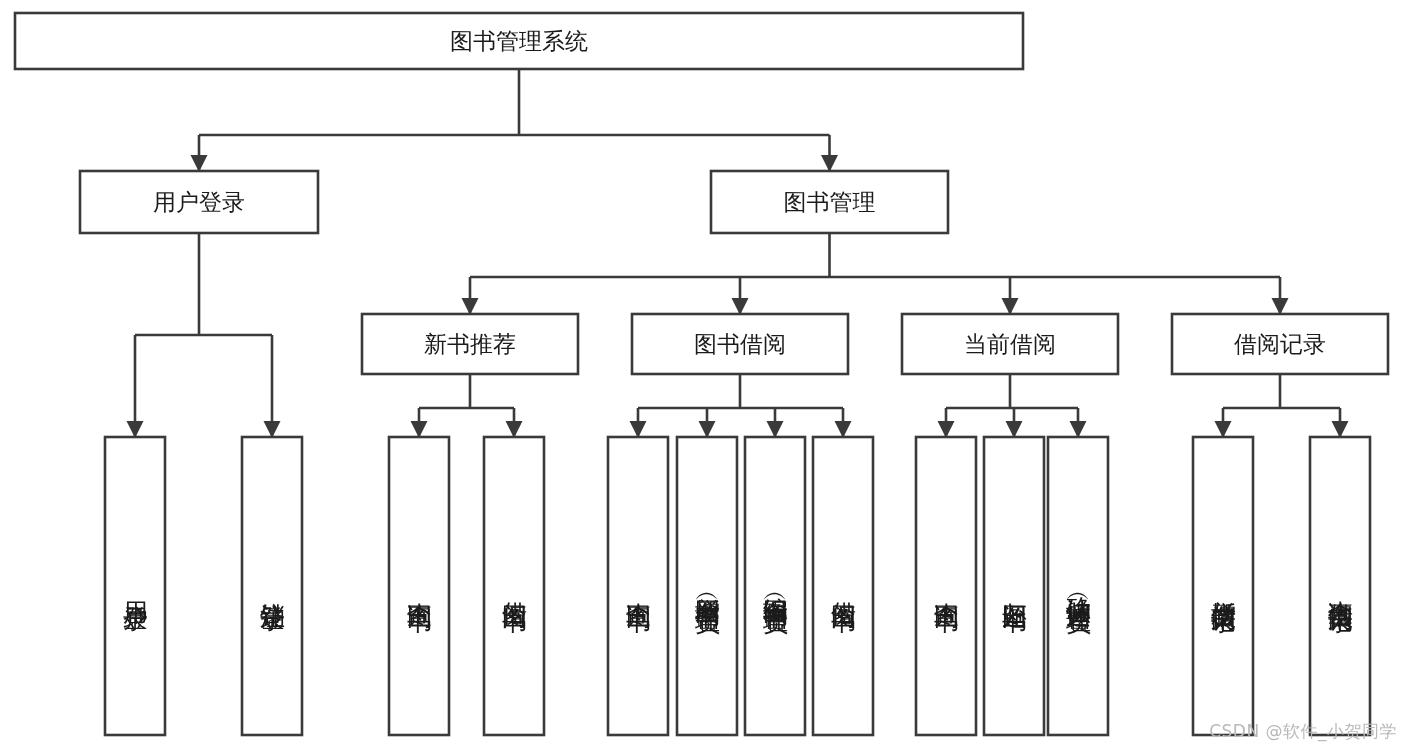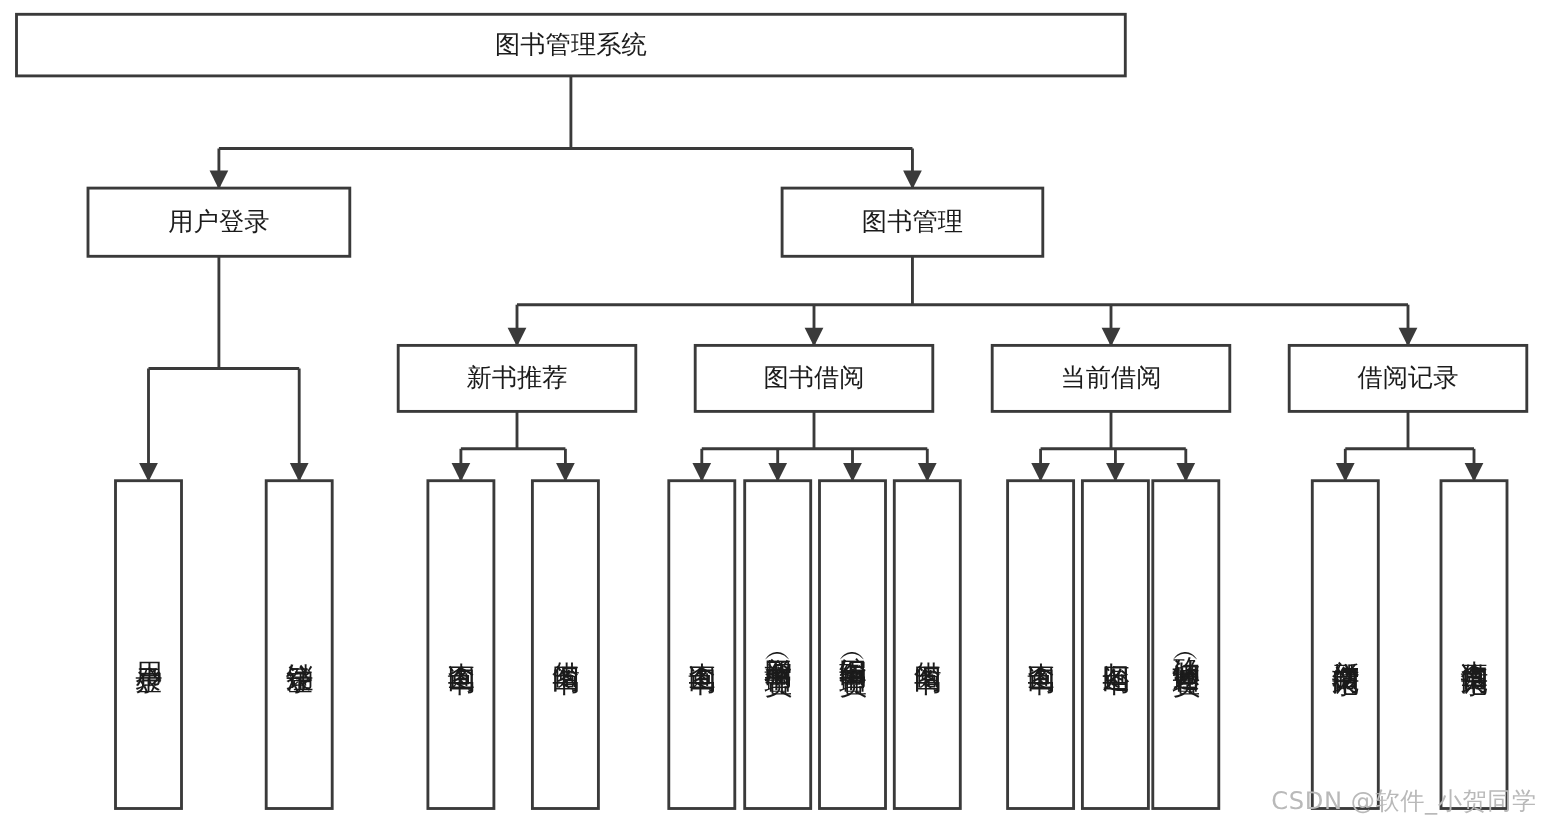--- a/index.html
+++ b/index.html
@@ -61,21 +61,21 @@
     color: #1b1b1b;
     letter-spacing: 2px;
     white-space: nowrap;
     pointer-events: none;
   }
   .watermark {
     position: absolute;
     right: 8px;
     bottom: 4px;
     font-family: "DejaVu Sans", "Liberation Sans", sans-serif;
-    font-size: 22px;
+    font-size: 17px;
     color: #b9b9b9;
     letter-spacing: 0.5px;
     user-select: none;
   }
 </style>
 </head>
 <body>
 
 <div id="diagram-root">
 

